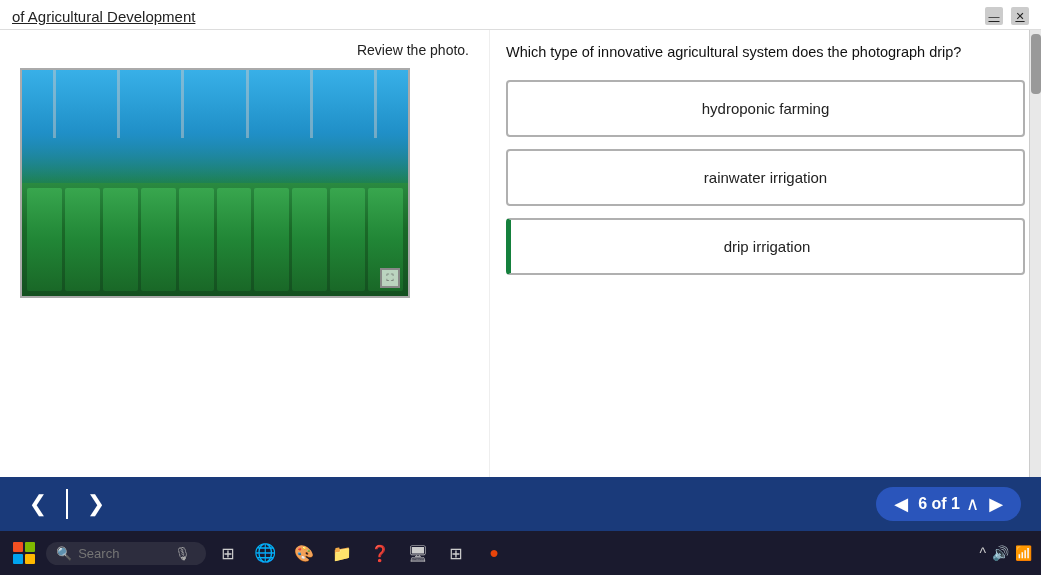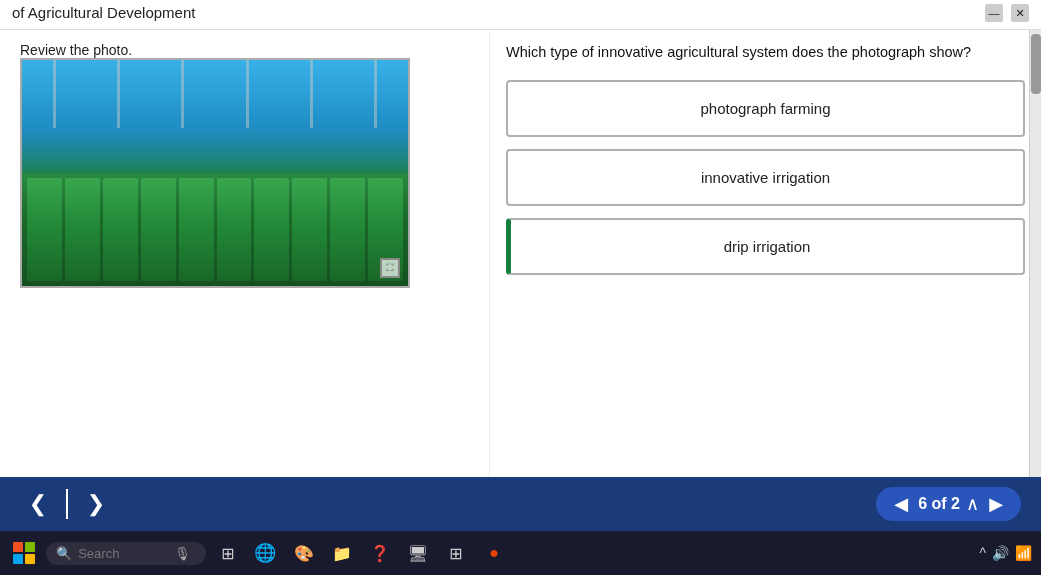--- a/index.html
+++ b/index.html
@@ -13,24 +13,25 @@
       flex-direction: column;
     }
 
     
     .title-bar {
       background: #fff;
       padding: 4px 12px;
       font-size: 15px;
       color: #222;
       display: flex;
-      align-items: flex-start;
+      align-items: flex-end;
       justify-content: space-between;
       border-bottom: 1px solid #ddd;
       min-height: 30px;
+      text-decoration: underline;
     }
     .title-bar-right {
       display: flex;
       gap: 8px;
     }
     .win-btn {
       width: 18px;
       height: 18px;
       background: #ccc;
       border-radius: 2px;
@@ -47,21 +48,23 @@
       flex: 1;
       overflow: hidden;
     }
 
     
     .left-panel {
       flex: 0 0 490px;
       padding: 12px 20px;
       display: flex;
       flex-direction: column;
+      gap: 10px;
       border-right: 1px solid #eee;
+      text-align: right;
     }
     .review-label {
       font-size: 14px;
       color: #222;
     }
     .photo-container {
       position: relative;
       width: 390px;
       height: 230px;
       background: linear-gradient(135deg, #1a6fa8 0%, #0d4f7a 30%, #1a8a2e 60%, #145a22 100%);
@@ -355,43 +358,43 @@
           <div class="plant-col"></div>
           <div class="plant-col"></div>
           <div class="plant-col"></div>
         </div>
       </div>
       <div class="expand-icon">⛶</div>
     </div>
   </div>
 
   <div class="right-panel">
-    <p class="question-text">Which type of innovative agricultural system does the photograph show?</p>
-
-    <div class="answer-option">photograph farming</div>
-    <div class="answer-option">innovative irrigation</div>
+    <p class="question-text">Which type of innovative agricultural system does the photograph drip?</p>
+
+    <div class="answer-option">hydroponic farming</div>
+    <div class="answer-option">rainwater irrigation</div>
     <div class="answer-option partial">drip irrigation</div>
 
     <div class="scrollbar-right">
       <div class="scrollbar-thumb"></div>
     </div>
   </div>
 
 </div>
 
 <div class="bottom-nav">
   <div class="nav-arrows">
     <button class="nav-arrow-btn">❮</button>
     <div class="nav-divider"></div>
     <button class="nav-arrow-btn">❯</button>
   </div>
 
   <div class="pagination-control">
     <button class="page-arrow">◀</button>
-    <span class="page-text">6 of 2</span>
+    <span class="page-text">6 of 1</span>
     <button class="up-arrow-btn">∧</button>
     <button class="page-arrow">▶</button>
   </div>
 </div>
 
 <div class="taskbar">
   <div class="taskbar-start">
     <div class="win-logo">
       <div class="win-logo-sq"></div>
       <div class="win-logo-sq"></div>

